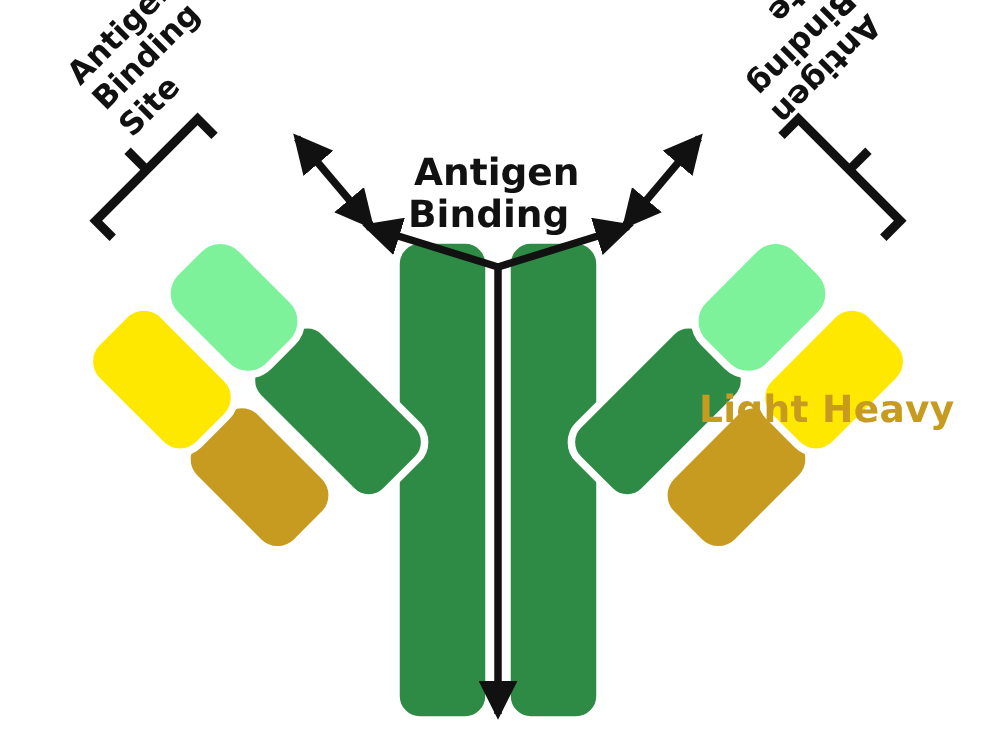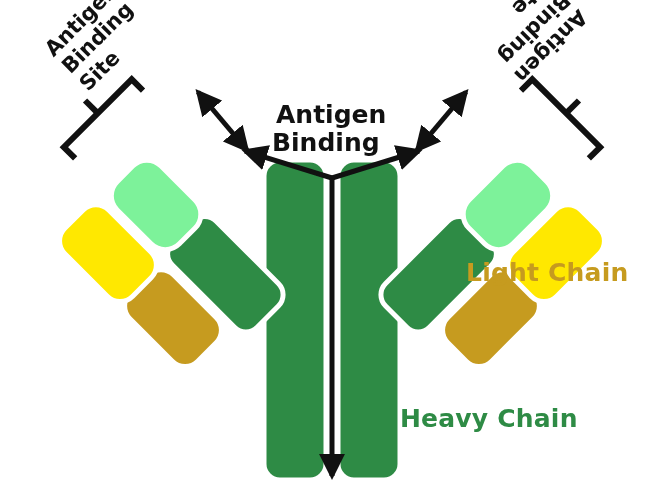--- a/index.html
+++ b/index.html
@@ -162,17 +162,16 @@
   <div class="abs-label" id="abs-right">
     <span class="abs-line">Antigen</span>
     <span class="abs-line">Binding</span>
     <span class="abs-line">Site</span>
   </div>
 
   <div class="center-label" id="variable-label">Antigen</div>
 
   <div class="center-label" id="constant-label">Binding</div>
 
-  <div class="chain-label" id="light-chain-label">Light Chain</div>
+  <div class="chain-label" id="light-chain-label">Light Heavy</div>
 
-  <div class="chain-label" id="heavy-chain-label">Heavy Chain</div>
 
 </div>
 
 </body></html>

